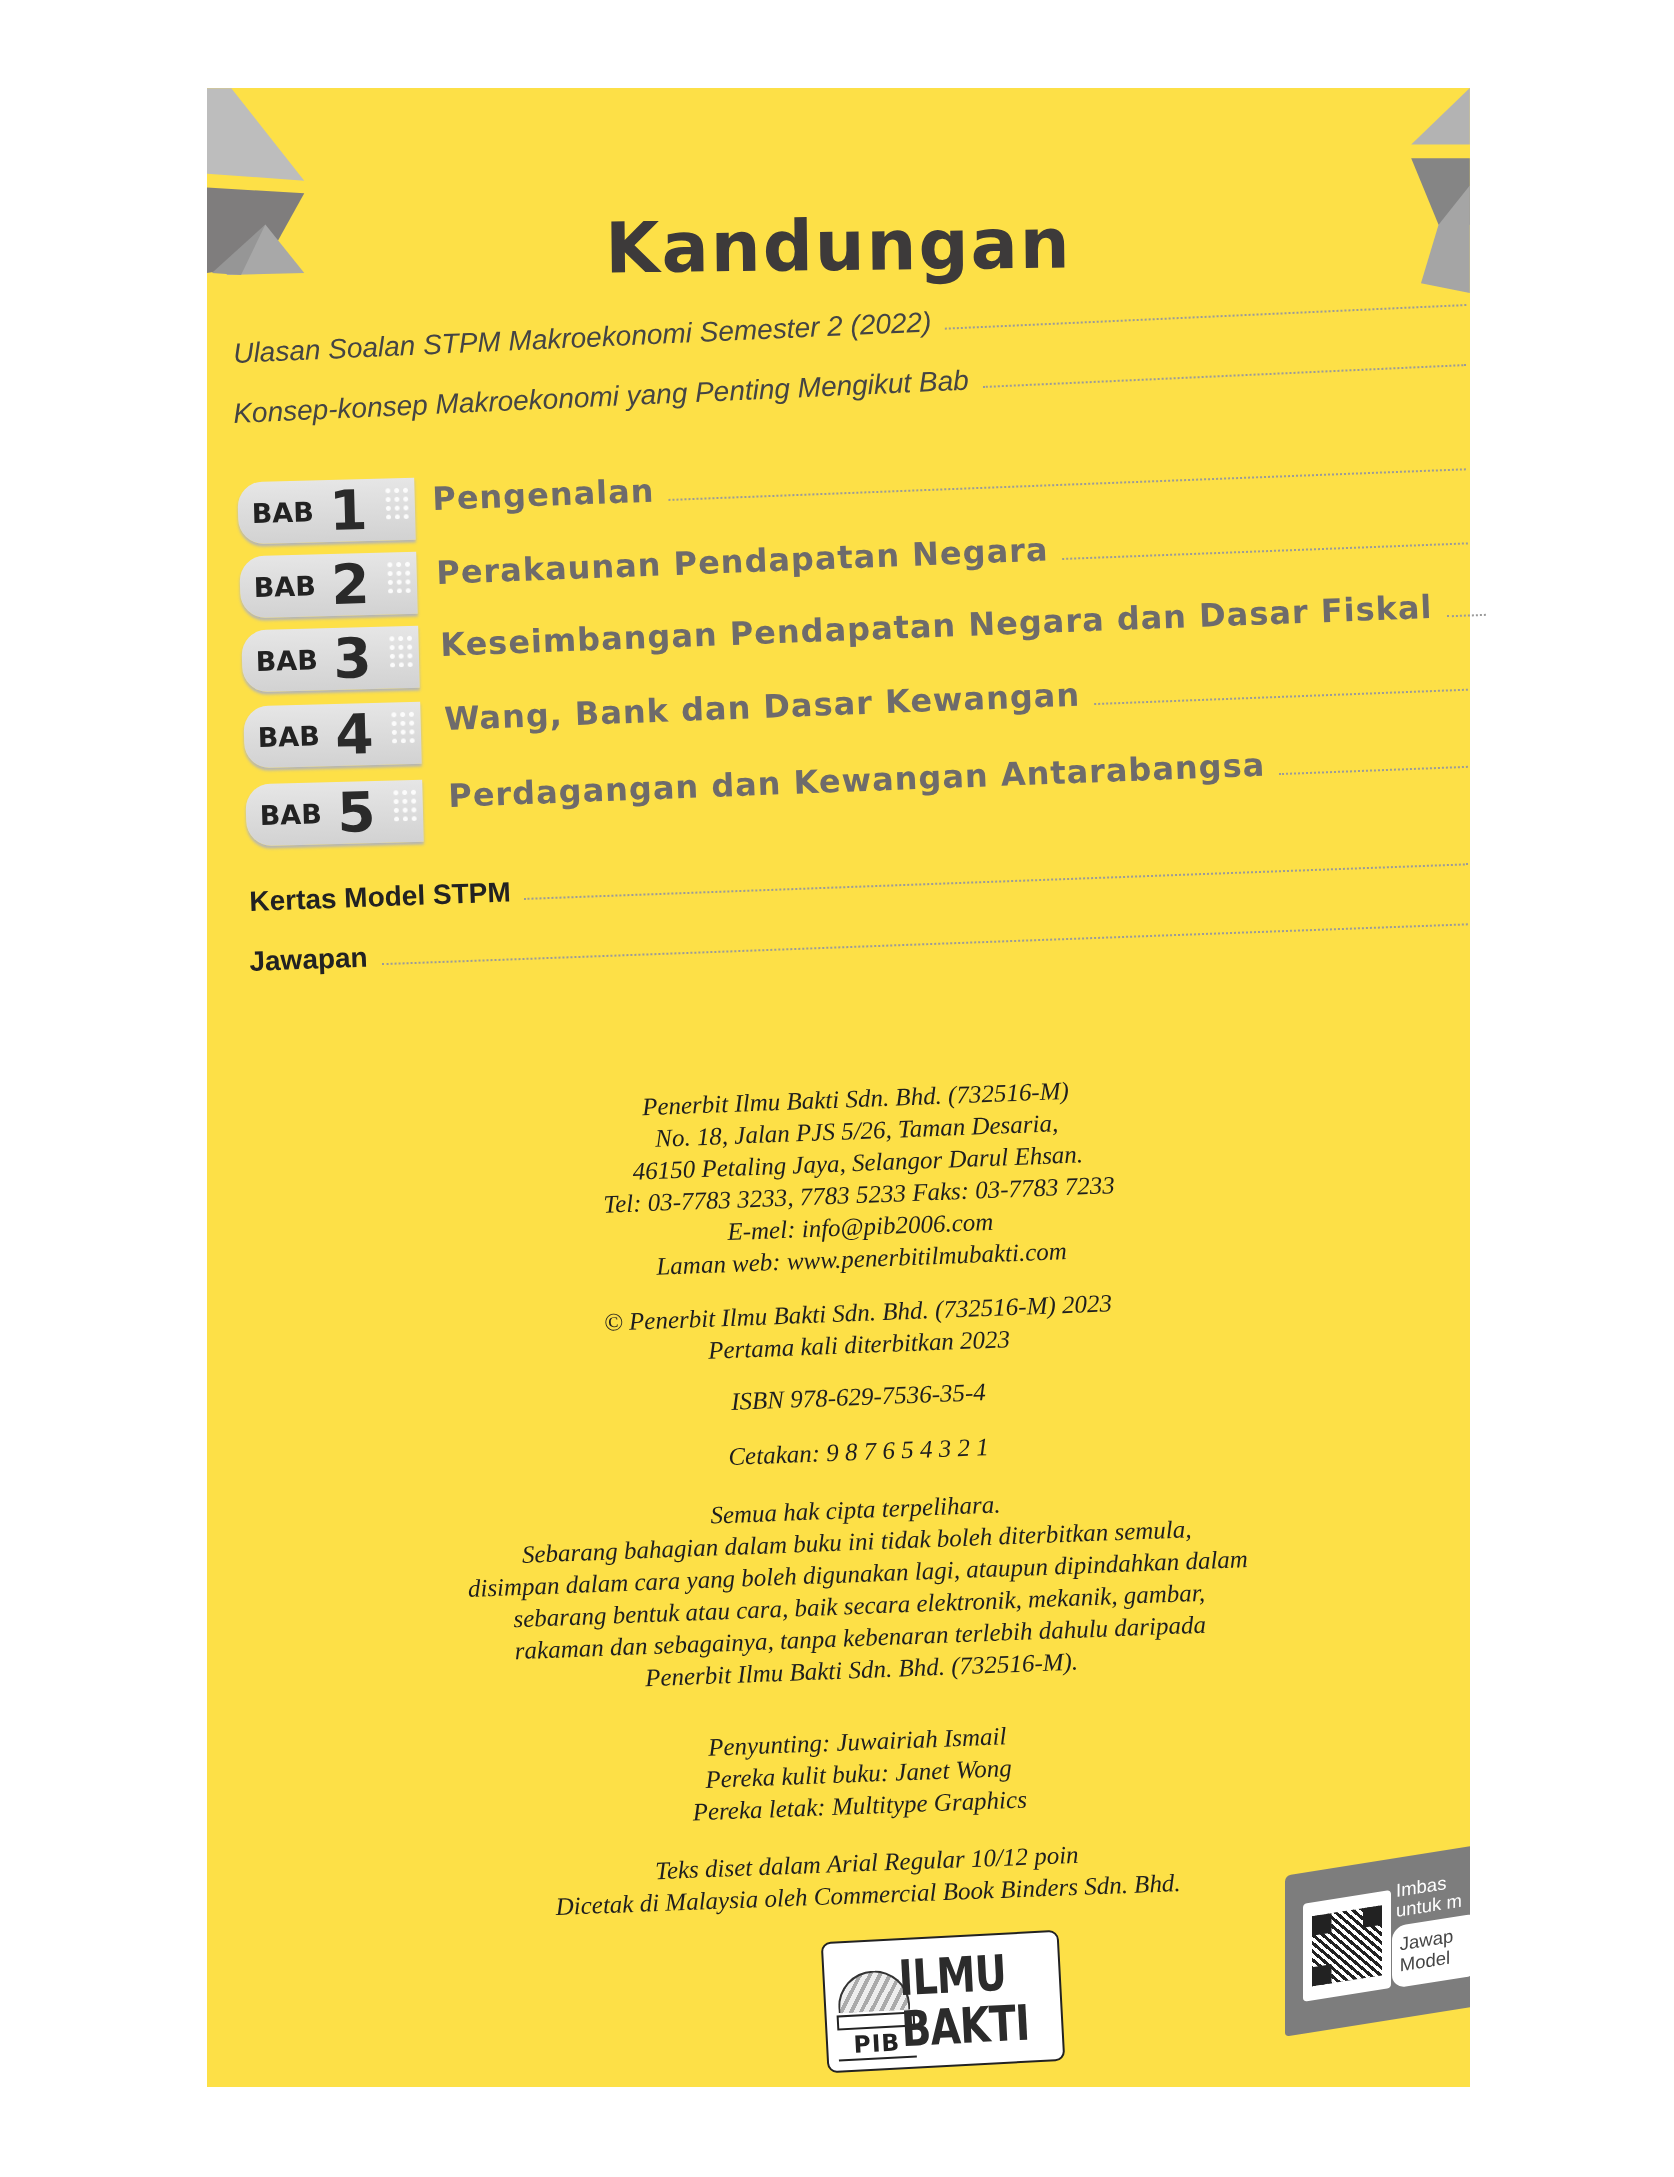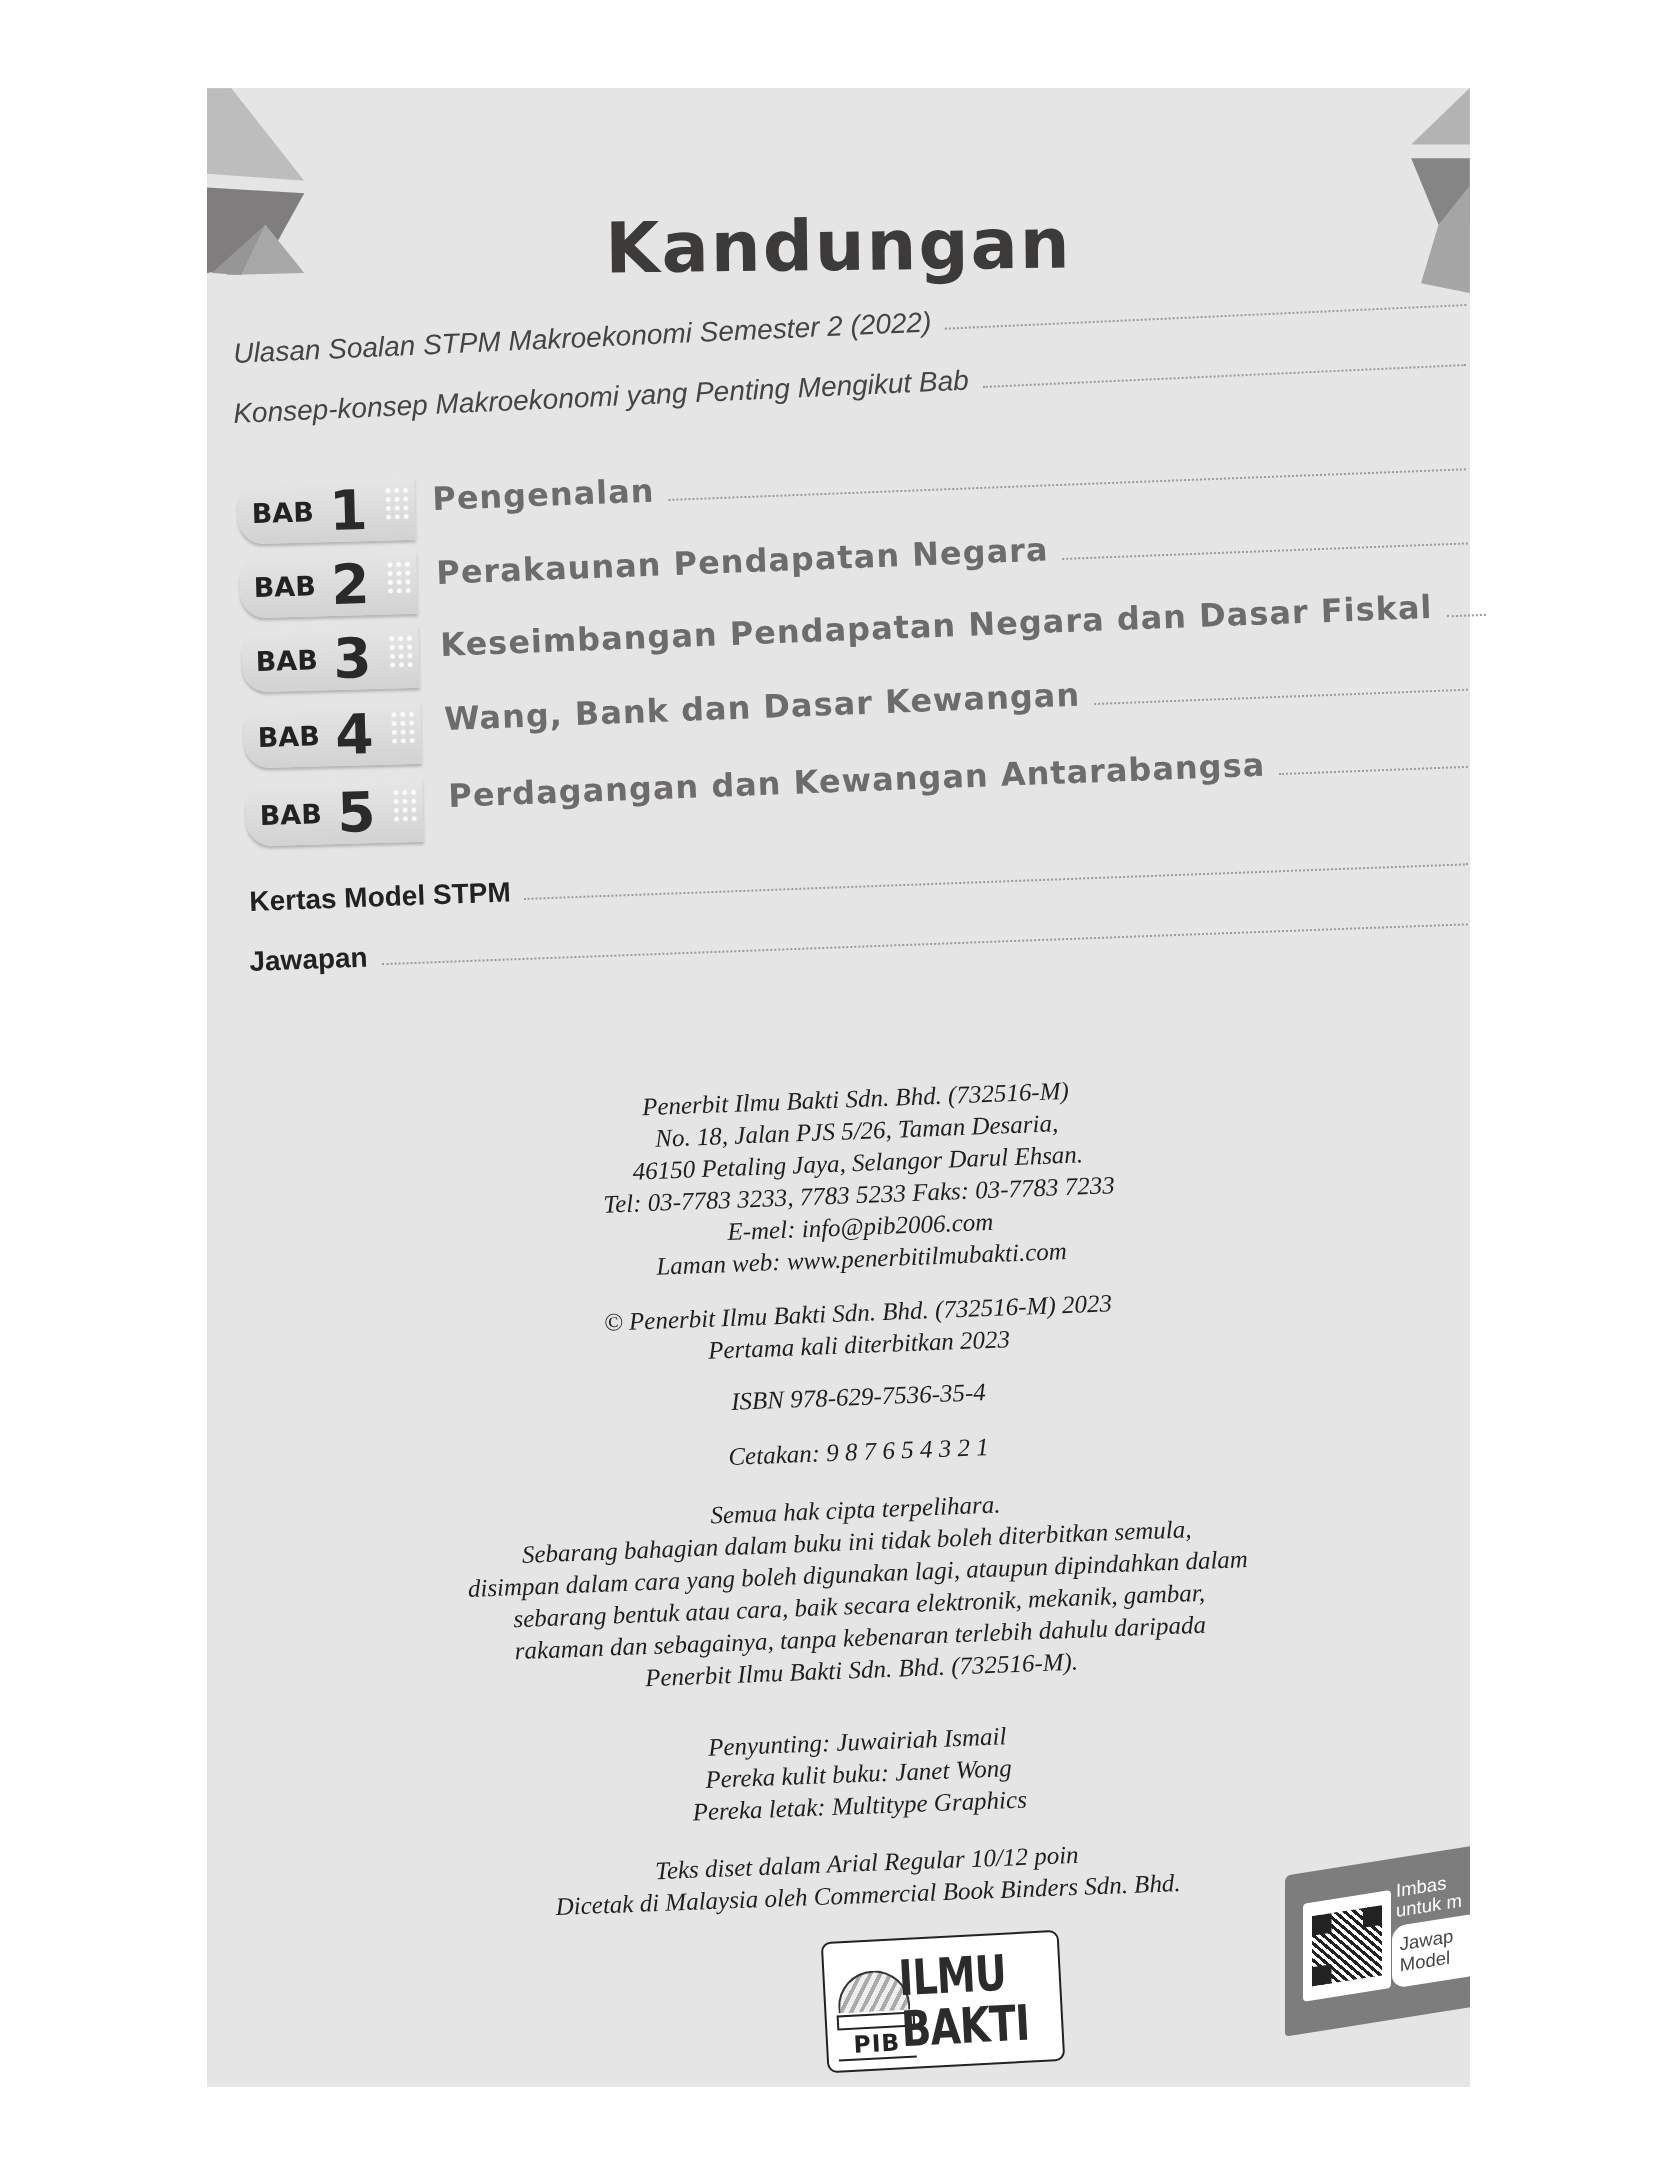--- a/index.html
+++ b/index.html
@@ -2,21 +2,21 @@
 <html><head>
 <meta charset="utf-8">
 <style>
   html, body { margin:0; padding:0; }
   body {
     width:1675px; height:2178px; background:#ffffff; position:relative; overflow:hidden;
     font-family:"Liberation Sans", sans-serif; color:#222;
   }
   .page {
     position:absolute; left:207px; top:88px; width:1263px; height:1999px;
-    background:#e5e5e5;
+    background:#fde047;
   }
   .deco { position:absolute; }
   .title {
     position:absolute; left:0; width:100%; top:117px; text-align:center;
     font-family:"DejaVu Sans", sans-serif; font-size:70px; font-weight:bold;
     color:#3d3a3a; letter-spacing:2px; transform:rotate(-0.6deg);
   }
   .toc { position:absolute; left:0; top:0; width:100%; height:100%; }
   .toc-row {
     position:absolute; display:flex; align-items:flex-end; white-space:nowrap;

